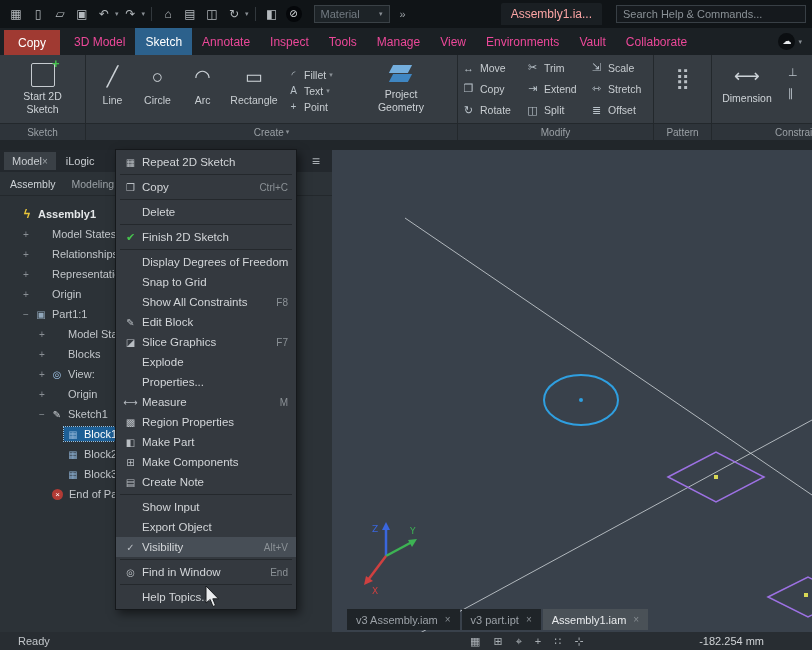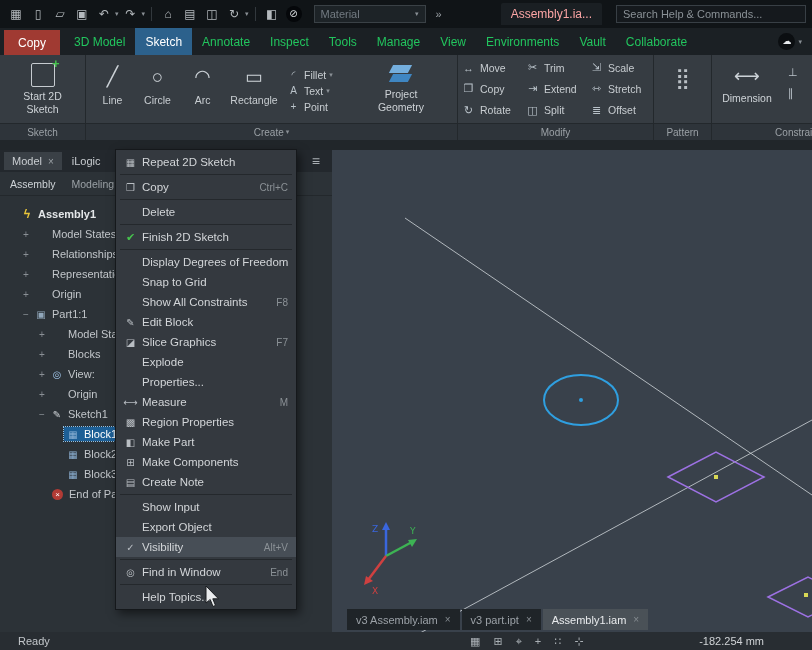--- a/index.html
+++ b/index.html
@@ -6,31 +6,31 @@
   body{background:#000}
   .screen{position:relative;width:812px;height:650px;overflow:hidden;background:#21262a;
     font-family:"Liberation Sans","DejaVu Sans",sans-serif;color:#c5cacd;font-size:12px;
     -webkit-font-smoothing:antialiased}
   
   .titlebar{height:28px;background:#101417;display:flex;align-items:center;padding:0 6px;gap:2px}
   .tb-ico{width:20px;height:18px;line-height:18px;text-align:center;font-size:12px;color:#b5babe;cursor:default}
   .tb-ico.round{background:#05070a;border-radius:50%;width:16px;height:16px;line-height:16px;font-size:10px;color:#d7dbde;margin:0 2px}
   .caret{font-size:7px;color:#8a9095;margin-left:-1px}
   .tb-sep{width:1px;height:14px;background:#32383d;margin:0 4px}
-  .material{width:112px;height:18px;background:#1d2327;border:1px solid #3a4146;color:#737b82;
+  .material{width:76px;height:18px;background:#1d2327;border:1px solid #3a4146;color:#737b82;
     font-size:11px;display:flex;align-items:center;padding:0 6px;margin-left:8px}
   .material .caret{margin-left:auto}
   .chev{color:#9aa0a5;font-size:11px;margin:0 8px;letter-spacing:-2px}
   .tb-doc{margin-left:auto;color:#fca5a5;font-size:12px;padding:4px 10px;background:#1a1f23;border-radius:2px 2px 0 0}
   .search{width:190px;height:18px;background:#15191d;border:1px solid #383f45;color:#9aa0a6;
     font-size:11px;padding:0 6px;margin-left:12px;font-family:inherit}
   .search::placeholder{color:#8a9196}
   
   .ribbon-tabs{height:27px;background:#1b2024;display:flex;align-items:stretch;padding-left:4px;font-size:12px}
-  .rtab{padding:0 10px;display:flex;align-items:center;color:#22c55e;cursor:default}
+  .rtab{padding:0 10px;display:flex;align-items:center;color:#ec4899;cursor:default}
   .rtab.file{background:var(--file-tab-red);color:#fff;padding:0 14px;margin:2px 4px 0 0}
   .rtab.active{background:var(--active-tab-blue);color:#fff}
   .cloud-wrap{margin-left:auto;display:flex;align-items:center;gap:4px;padding-right:10px}
   .cloud{width:17px;height:17px;border-radius:50%;background:#0b0e11;color:#e8ebee;font-size:9px;
     line-height:17px;text-align:center}
   
   .ribbon{height:85px;background:#363c42;display:flex;overflow:hidden}
   .rgroup{display:flex;flex-direction:column;border-right:1px solid #23282c;flex:none}
   .rg-content{flex:1;display:flex;align-items:stretch;padding:3px 4px 0}
   .rg-label{height:17px;background:#2e343a;color:#9ba1a6;font-size:10px;display:flex;
@@ -53,21 +53,21 @@
     grid-template-columns:repeat(3,62px);column-gap:2px;padding:2px 0}
   .mrow{display:flex;align-items:center;gap:5px;font-size:10.5px;color:#c8cdd1;padding-left:4px}
   .mrow .sicon{width:13px;text-align:center;font-size:11px;color:#b9c2c9}
   .patbtn{width:46px;display:flex;align-items:flex-start;justify-content:center;padding-top:8px;
     font-size:20px;color:#b9bfc4;cursor:default}
   .constr-extra{display:flex;flex-direction:column;gap:8px;padding:8px 0 0 10px;font-size:11px;color:#b9c2c9}
   
   .workspace{position:relative;height:492px;background:#21262a}
   .browser{position:absolute;left:0;top:10px;width:332px;height:482px;background:#2c3237;overflow:hidden}
   .btabs{height:22px;display:flex;align-items:center;background:#23282d;padding:0 4px;gap:2px}
-  .btab{padding:3px 8px;font-size:11px;color:#c9cdd1;display:flex;gap:6px;align-items:center}
+  .btab{padding:3px 8px;font-size:11px;color:#c9cdd1;display:flex;align-items:center}
   .btab.active{background:#3a4046}
   .btab .x{font-size:10px;color:#9aa0a5}
   .bham{margin-left:auto;color:#aab0b5;font-size:14px;padding:0 8px}
   .bsub{height:24px;display:flex;gap:16px;align-items:center;padding:0 10px;font-size:10.5px;color:#9aa0a5;border-bottom:1px solid #23282c}
   .bsub .on{color:#ced3d7}
   .tree{padding-top:8px;font-size:11px;color:#c2c6ca}
   .trow{height:20px;display:flex;align-items:center;cursor:default}
   .lvl0{padding-left:6px}.lvl1{padding-left:20px}.lvl2{padding-left:36px}.lvl3{padding-left:52px}
   .texp{width:12px;color:#8a9095;font-size:10px;text-align:center}
   .thl{display:flex;align-items:center;gap:4px;padding:1px 5px 1px 2px}

